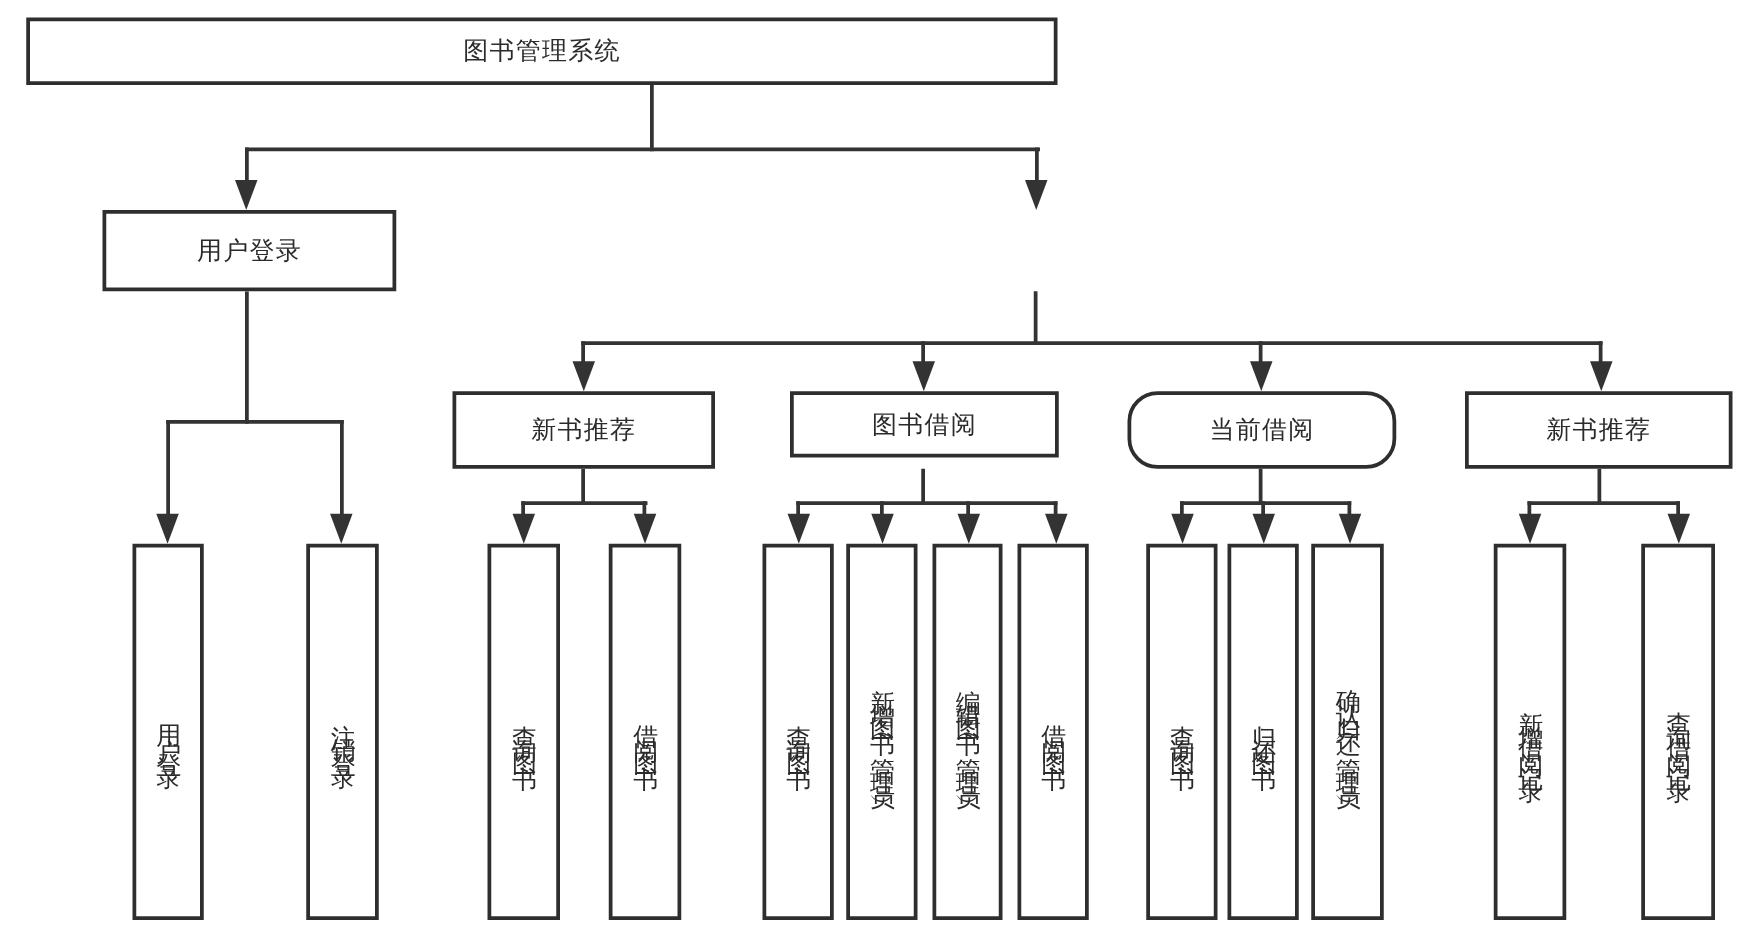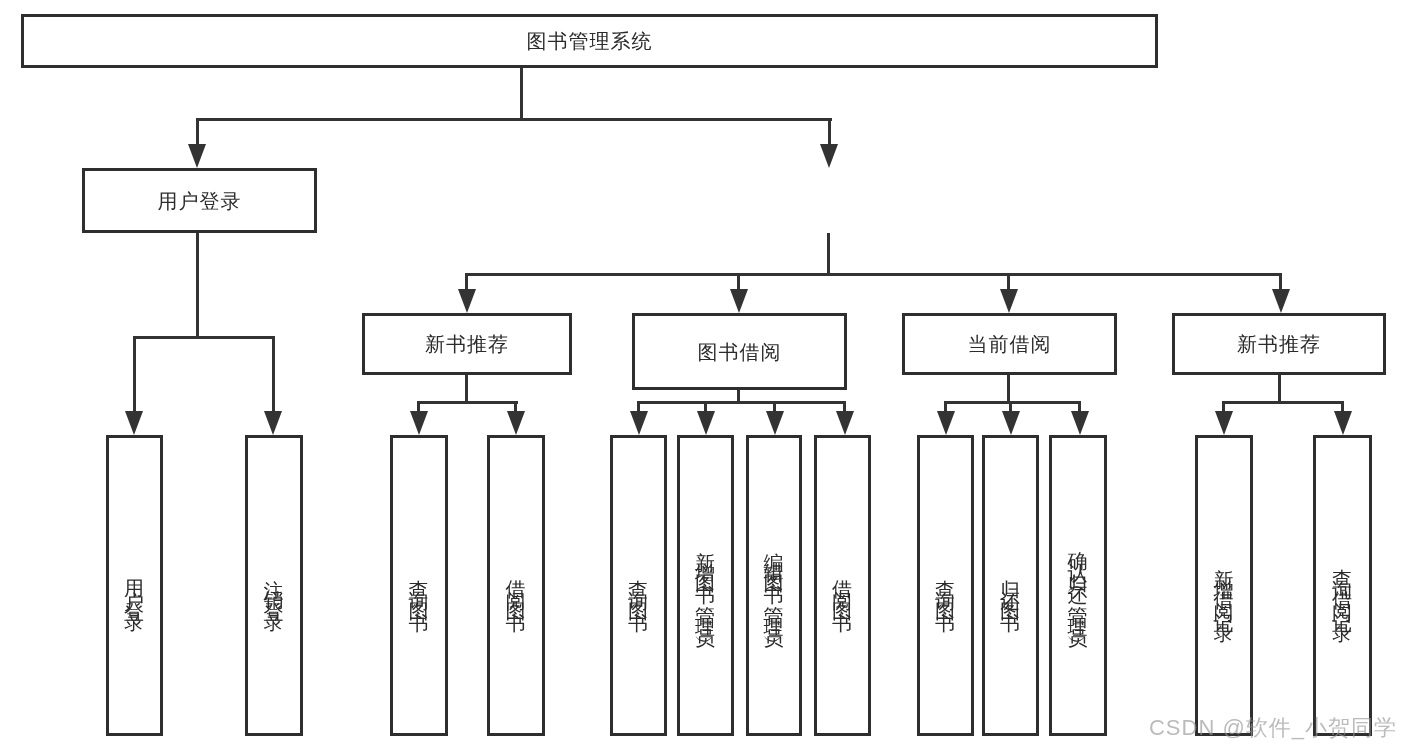--- a/index.html
+++ b/index.html
@@ -90,42 +90,41 @@
   <div class="arrow" style="left:1002px; top:411px;"></div>
   <div class="arrow" style="left:1071px; top:411px;"></div>
 
   <div class="line" style="left:1278px; top:375px; width:3px; height:29px;"></div>
   <div class="line" style="left:1222px; top:401px; width:122px; height:3px;"></div>
   <div class="line" style="left:1222px; top:401px; width:3px; height:16px;"></div>
   <div class="line" style="left:1341px; top:401px; width:3px; height:16px;"></div>
   <div class="arrow" style="left:1215px; top:411px;"></div>
   <div class="arrow" style="left:1334px; top:411px;"></div>
 
-  <div class="hbox" style="left:21px; top:14px; width:1137px; height:54px;">图书管理系统</div>
+  <div class="hbox" style="left:21px; top:14px; width:825px; height:54px;">图书管理系统</div>
 
   <div class="hbox" style="left:82px; top:168px; width:235px; height:65px;">用户登录</div>
 
   <div class="hbox" style="left:362px; top:313px; width:210px; height:62px;">新书推荐</div>
-  <div class="hbox" style="left:632px; top:313px; width:215px; height:77px;">图书借阅</div>
-  <div class="hbox" style="left:902px; top:313px; width:215px; height:62px;">当前借阅</div>
+  <div class="hbox" style="left:632px; top:313px; width:215px; height:53px;">图书借阅</div>
+  <div class="hbox" style="left:902px; top:313px; width:215px; height:62px;border-radius:24px;">当前借阅</div>
   <div class="hbox" style="left:1172px; top:313px; width:214px; height:62px;">新书推荐</div>
 
   <div class="vbox" style="left:106px; width:57px;">用户登录</div>
   <div class="vbox" style="left:245px; width:58px;">注销登录</div>
 
   <div class="vbox" style="left:390px; width:58px;">查询图书</div>
   <div class="vbox" style="left:487px; width:58px;">借阅图书</div>
 
   <div class="vbox" style="left:610px; width:57px;">查询图书</div>
   <div class="vbox" style="left:677px; width:57px;">新增图书（管理员）</div>
   <div class="vbox" style="left:746px; width:56px;">编辑图书（管理员）</div>
   <div class="vbox" style="left:814px; width:57px;">借阅图书</div>
 
   <div class="vbox" style="left:917px; width:57px;">查询图书</div>
   <div class="vbox" style="left:982px; width:57px;">归还图书</div>
   <div class="vbox" style="left:1049px; width:58px;">确认归还（管理员）</div>
 
   <div class="vbox" style="left:1195px; width:58px;">新增借阅记录</div>
   <div class="vbox" style="left:1313px; width:59px;">查询借阅记录</div>
 
-  <div class="watermark">CSDN @软件_小贺同学</div>
 
 </div>
 
 </body></html>

